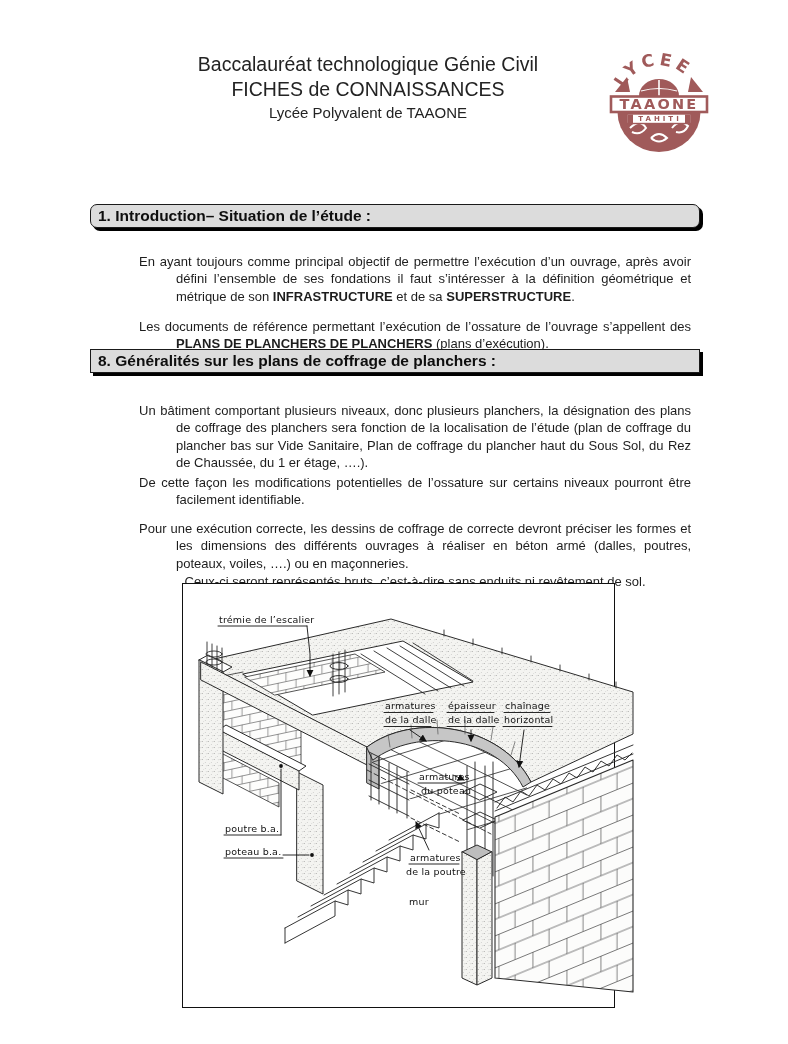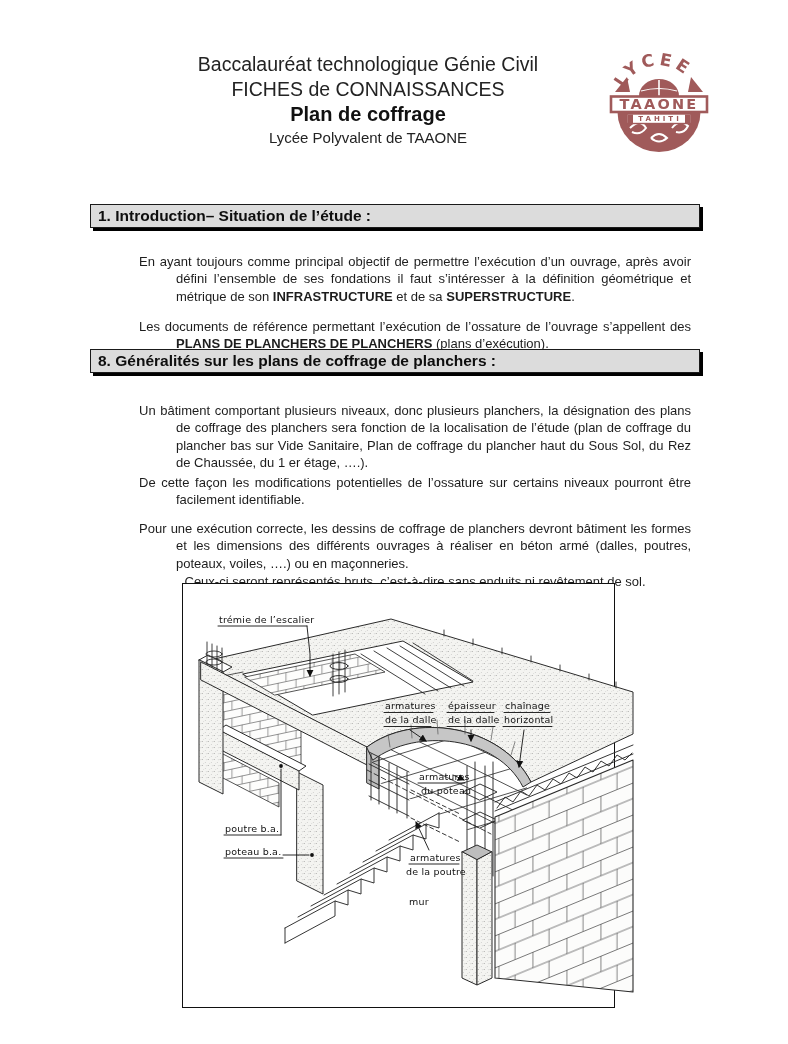--- a/index.html
+++ b/index.html
@@ -9,21 +9,21 @@
   .hdr{position:absolute;top:52px;left:108px;width:520px;text-align:center;}
   .hdr-l1,.hdr-l2{font-size:19.5px;line-height:25px;color:#232323;}
   .hdr-l3{font-size:20px;line-height:25px;font-weight:bold;color:#111;}
   .hdr-l4{font-size:15px;line-height:21px;color:#232323;}
   .logo{position:absolute;top:50px;left:606px;width:106px;height:104px;}
   
   .secbox{position:absolute;left:90px;width:610px;height:24px;background:#dcdcdc;
           border:1.5px solid #1a1a1a;box-shadow:3px 3px 0 0 #000;
           box-sizing:border-box;font-weight:bold;font-size:15.5px;line-height:21px;
           padding-left:7px;color:#0e0e0e;}
-  .secbox.s1{top:204px;}
+  .secbox.s1{top:204px;border-radius:7px;}
   .secbox.s2{top:349px;}
   
   .para{position:absolute;left:139px;width:552px;box-sizing:border-box;
         font-size:13px;line-height:17.4px;text-align:justify;
         padding-left:37px;text-indent:-37px;}
   .para.p-1a{top:240px;} .para.p-1b{top:305px;}
   .para.p-2a{top:389px;} .para.p-2b{top:461px;} .para.p-2c{top:507px;}
   .para.flat{top:560px;padding-left:0;text-indent:0;text-align:center;}
   .para b{font-weight:bold;}
   
@@ -35,21 +35,20 @@
   .logo-sub{font-family:"DejaVu Sans", sans-serif;font-weight:bold;font-size:7px;letter-spacing:3px;}
 </style>
 </head>
 <body>
 
 <div class="page">
 
   <div class="hdr">
     <div class="hdr-l1">Baccalauréat technologique Génie Civil</div>
     <div class="hdr-l2">FICHES de CONNAISSANCES</div>
-    <div class="hdr-l3">Plan de coffrage</div>
     <div class="hdr-l4">Lycée Polyvalent de TAAONE</div>
   </div>
 
   <svg class="logo" viewBox="0 0 106 104">
     <defs>
       <path id="lg-arc" d="M 15 45 A 39 38 0 0 1 91 45" fill="none"></path>
     </defs>
     <g fill="#a05a5a">
       <text class="logo-arc">
         <textPath href="#lg-arc" startOffset="7%">LYCEE</textPath>
@@ -77,21 +76,21 @@
   <div class="secbox s1">1. Introduction– Situation de l’étude :</div>
 
   <p class="para p-1a"><span>En ayant toujours comme principal objectif de permettre l’exécution d’un ouvrage, après avoir défini l’ensemble de ses fondations il faut s’intéresser à la définition géométrique et métrique de son </span><b>INFRASTRUCTURE</b><span> et de sa </span><b>SUPERSTRUCTURE</b><span>.</span></p>
 
   <p class="para p-1b"><span>Les documents de référence permettant l’exécution de l’ossature de l’ouvrage s’appellent des </span><b>PLANS DE PLANCHERS DE PLANCHERS</b><span> (plans d’exécution).</span></p>
 
   <div class="secbox s2">8. Généralités sur les plans de coffrage de planchers :</div>
 
   <p class="para p-2a">Un bâtiment comportant plusieurs niveaux, donc plusieurs planchers, la désignation des plans de coffrage des planchers sera fonction de la localisation de l’étude (plan de coffrage du plancher bas sur Vide Sanitaire, Plan de coffrage du plancher haut du Sous Sol, du Rez de Chaussée, du 1 er étage, ….).</p>
   <p class="para p-2b">De cette façon les modifications potentielles de l’ossature sur certains niveaux pourront être facilement identifiable.</p>
-  <p class="para p-2c">Pour une exécution correcte, les dessins de coffrage de planchers devront bâtiment les formes et les dimensions des différents ouvrages à réaliser en béton armé (dalles, poutres, poteaux, voiles, ….) ou en maçonneries.</p>
+  <p class="para p-2c">Pour une exécution correcte, les dessins de coffrage de correcte devront préciser les formes et les dimensions des différents ouvrages à réaliser en béton armé (dalles, poutres, poteaux, voiles, ….) ou en maçonneries.</p>
   <p class="para flat">Ceux-ci seront représentés bruts, c’est-à-dire sans enduits ni revêtement de sol.</p>
 
   <div class="diagram">
   <svg width="455" height="421" viewBox="0 0 455 421">
     <defs>
       <pattern id="stip" width="6" height="6" patternUnits="userSpaceOnUse">
         <rect width="6" height="6" fill="#f4f4f1"></rect>
         <circle cx="1.2" cy="1.4" r="0.5" fill="#8f8f8f"></circle>
         <circle cx="4.3" cy="4.6" r="0.45" fill="#a3a3a3"></circle>
         <circle cx="2.8" cy="5.4" r="0.35" fill="#b5b5b5"></circle>

